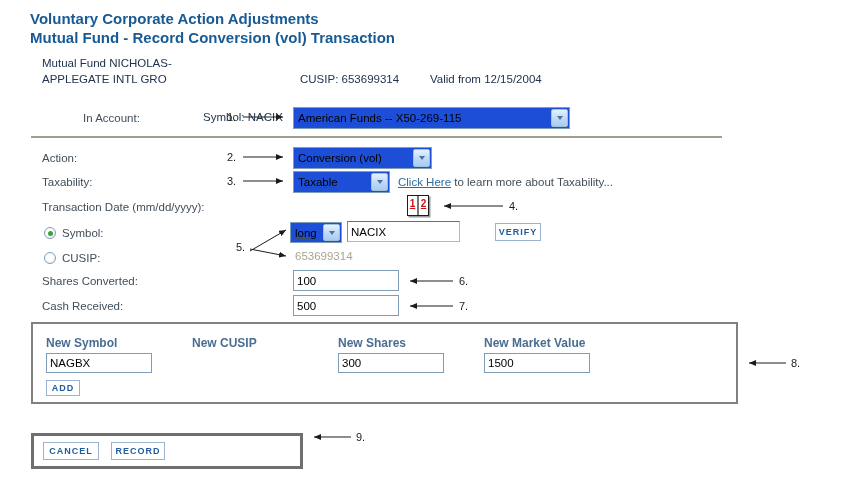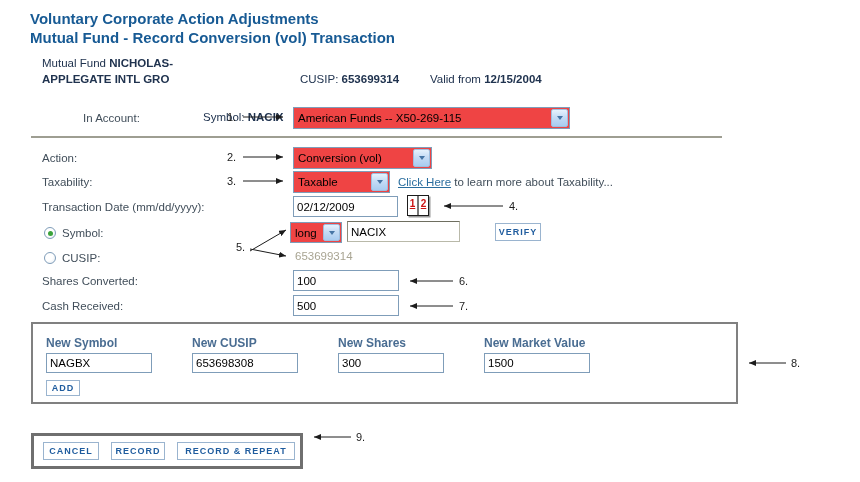--- a/index.html
+++ b/index.html
@@ -3,26 +3,26 @@
 <meta charset="utf-8">
 <style>
   * { margin:0; padding:0; box-sizing:border-box; }
   html,body { background:#fff; }
   body { font-family:"Liberation Sans", sans-serif; }
   #screen { position:relative; width:860px; height:482px; background:#ffffff; overflow:hidden;
             font-size:11.5px; color:#414e5a; }
   .abs { position:absolute; }
   .title { font-size:15px; font-weight:bold; color:#175a94; white-space:nowrap; }
   .fund { color:#20334f; white-space:nowrap; }
-  .b { font-weight:bold; }
+  .b { font-weight:normal; }
   .label { color:#414e5a; white-space:nowrap; }
   .ann { color:#1c1c1c; font-size:11px; }
   .sep { background:#9e9e92; height:2px; }
 
-  .xp-select { display:flex; align-items:center; border:1px solid #7f9db9; background:#ef4444; height:22px; cursor:default; }
+  .xp-select { display:flex; align-items:center; border:1px solid #7f9db9; background:#1d4ed8; height:22px; cursor:default;text-decoration:underline; }
   .xp-select-text { flex:1; padding-left:4px; color:#000; white-space:nowrap; overflow:hidden; }
   .xp-btn { width:17px; height:18px; margin:1px; border:1px solid #9ebfdf; border-radius:2px; flex:0 0 auto;
             background:linear-gradient(180deg,#e6f2fd 0%,#c5dcf5 45%,#a9ccf0 100%);
             display:flex; align-items:center; justify-content:center; }
   .chev { width:0; height:0; border-left:3.5px solid transparent; border-right:3.5px solid transparent;
           border-top:4px solid #4675a5; }
 
   .txt-input { border:1px solid #7f9db9; height:21px; padding:2px 3px; font:11.5px "Liberation Sans",sans-serif;
                color:#000; background:#fff; }
   .sunken { border:1px solid #b9b9a9; border-top-color:#6e6e60; border-left-color:#8c8c7c; }
@@ -118,21 +118,20 @@
     <span class="xp-btn">
         <span class="chev"></span>
       </span>
   </div>
   <div class="abs label" style="left:42px; top:201px;">Transaction Date (mm/dd/yyyy):</div>
 
   <div class="abs label" style="left:398px; top:176px;">
     <span class="link">Click Here</span>
     <span>to learn more about Taxability...</span>
   </div>
-  <input class="abs txt-input" style="left: 293px; top: 196px; width: 105px;" value="02/12/2009">
   <div class="abs cal" style="left:407px; top:195px;">
     <span class="cal-half">1</span>
     <span class="cal-spine"></span>
     <span class="cal-half">2</span>
   </div>
   <svg class="arr" style="left:436px; top:201px;" width="68" height="10">
       <line x1="67" y1="5" x2="8" y2="5" marker-end="url(#ah)"></line>
     </svg>
   <div class="abs ann" style="left:509px; top:200px;">4.</div>
 
@@ -171,33 +170,31 @@
       <line x1="51" y1="5" x2="8" y2="5" marker-end="url(#ah)"></line>
     </svg>
   <div class="abs ann" style="left:459px; top:300px;">7.</div>
 
   <div class="abs graybox" style="left:31px; top:322px; width:707px; height:82px;">
     <div class="colhead" style="left:13px; top:12px;">New Symbol</div>
     <div class="colhead" style="left:159px; top:12px;">New CUSIP</div>
     <div class="colhead" style="left:305px; top:12px;">New Shares</div>
     <div class="colhead" style="left:451px; top:12px;">New Market Value</div>
     <input class="abs txt-input" style="left: 13px; top: 29px; width: 106px; height: 20px;" value="NAGBX">
-    <input class="abs txt-input" style="left: 159px; top: 29px; width: 106px; height: 20px;" value="653698308">
     <input class="abs txt-input" style="left: 305px; top: 29px; width: 106px; height: 20px;" value="300">
     <input class="abs txt-input" style="left: 451px; top: 29px; width: 106px; height: 20px;" value="1500">
     <button class="mini-btn" style="left:13px; top:56px; width:34px; height:16px;">ADD</button>
   </div>
   <svg class="arr" style="left:741px; top:358px;" width="46" height="10">
       <line x1="45" y1="5" x2="8" y2="5" marker-end="url(#ah)"></line>
     </svg>
   <div class="abs ann" style="left:791px; top:357px;">8.</div>
 
   <div class="abs footbox" style="left:31px; top:423px; width:272px; height:36px;">
     <button class="mini-btn" style="left:9px; top:6px; width:56px; height:18px;">CANCEL</button>
     <button class="mini-btn" style="left:77px; top:6px; width:54px; height:18px;">RECORD</button>
-    <button class="mini-btn" style="left:143px; top:6px; width:118px; height:18px;">RECORD &amp; REPEAT</button>
   </div>
   <svg class="arr" style="left:306px; top:432px;" width="46" height="10">
       <line x1="45" y1="5" x2="8" y2="5" marker-end="url(#ah)"></line>
     </svg>
   <div class="abs ann" style="left:356px; top:431px;">9.</div>
 
 </div>
 
 </body></html>

